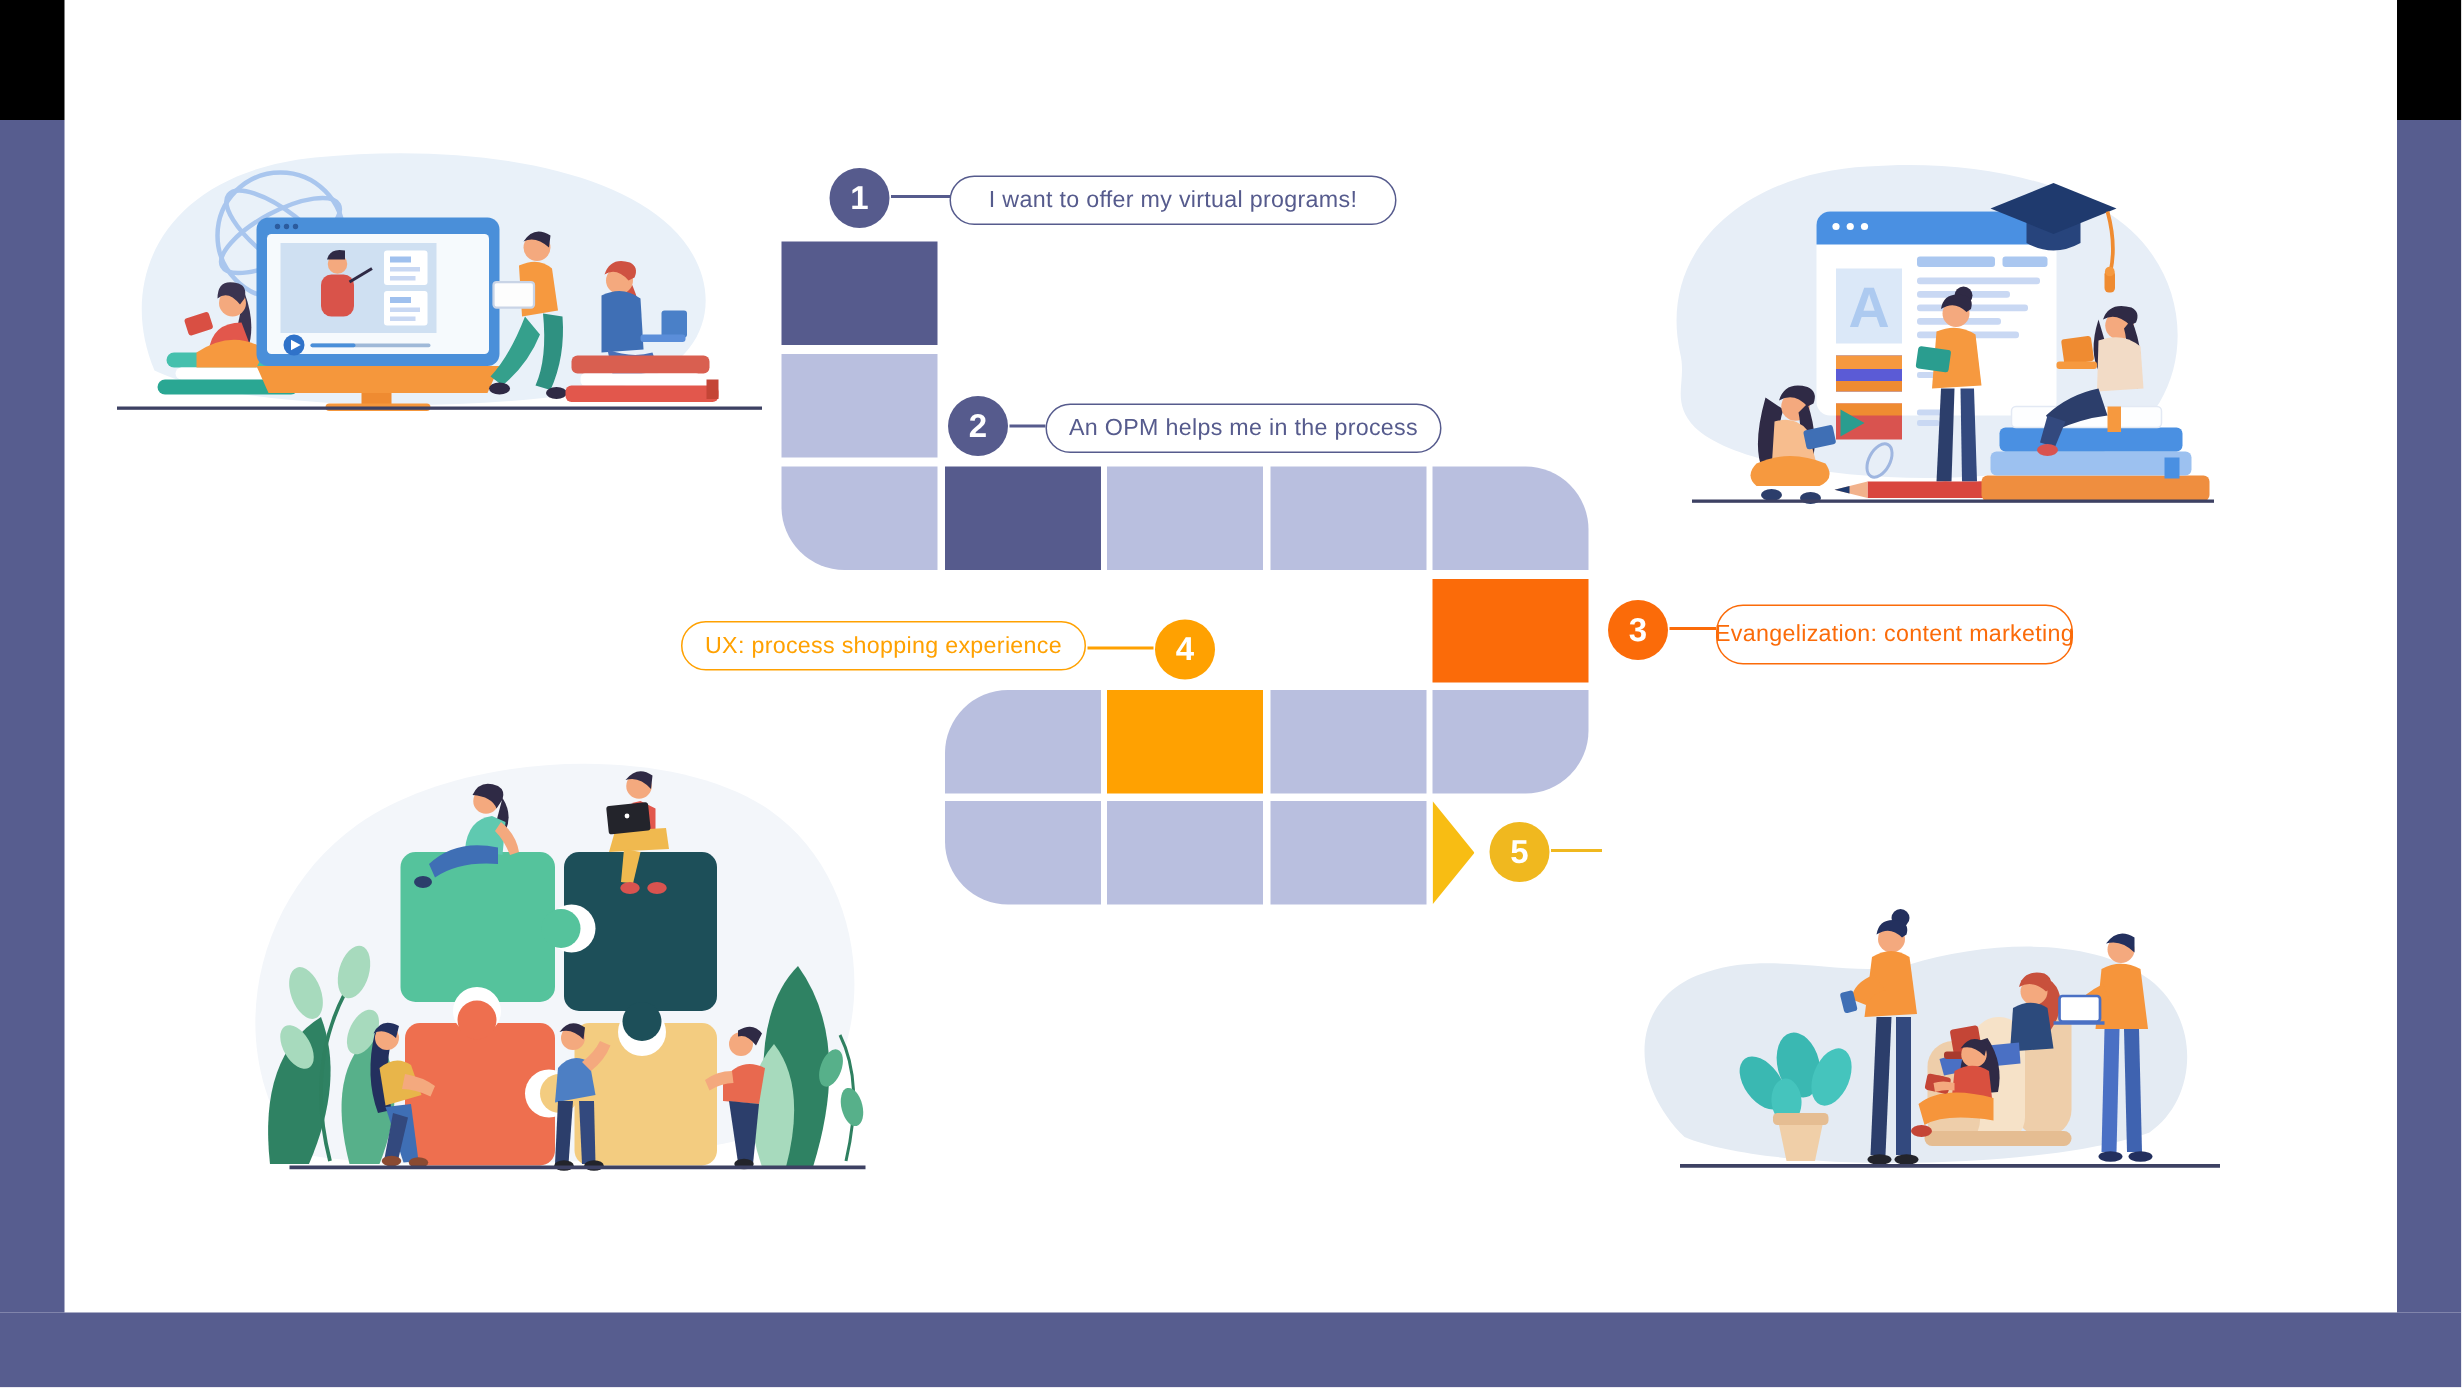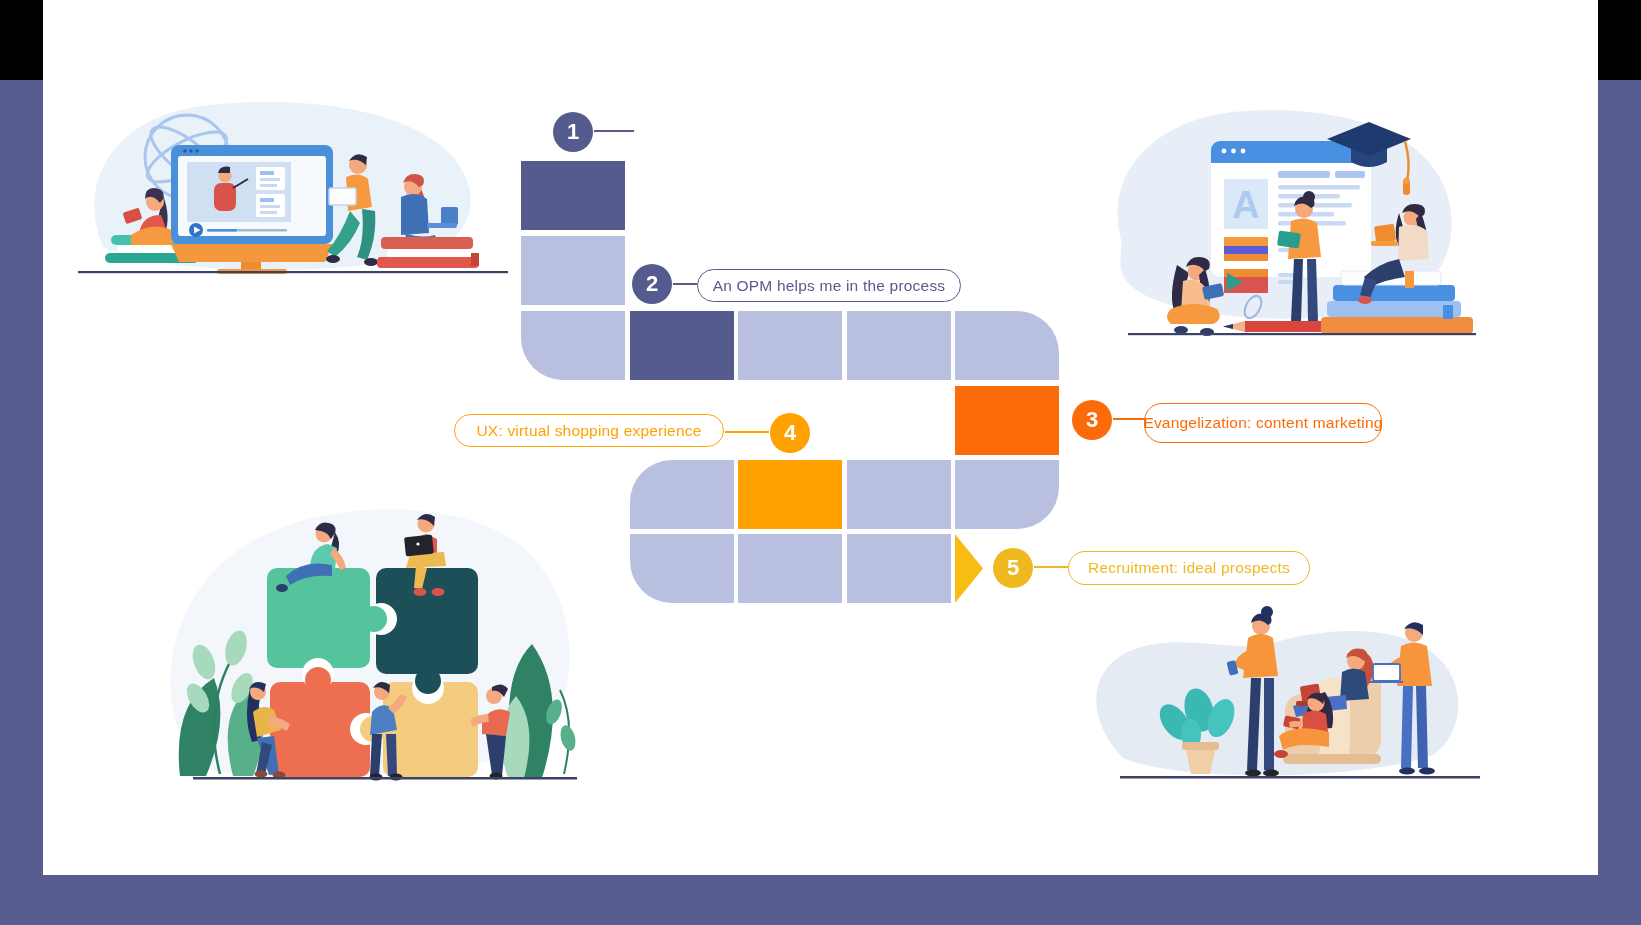--- a/index.html
+++ b/index.html
@@ -375,38 +375,38 @@
       <path d="M340,128 l10,0 l-2,82 l-10,0 Z" fill="#4a70c4"></path>
       <path d="M353,128 l10,0 l2,82 l-10,0 Z" fill="#3f63b0"></path>
       <ellipse cx="344" cy="213" rx="8" ry="3.5" fill="#23305e"></ellipse>
       <ellipse cx="364" cy="213" rx="8" ry="3.5" fill="#23305e"></ellipse>
     </g>
     <rect x="57" y="218" width="360" height="2.5" fill="#3d4163"></rect>
   </svg>
 
   <div class="step-circle" style="left: 553px; top: 112px; background: rgb(86, 91, 141);">1</div>
   <div class="connector" style="left: 594px; top: 130px; width: 40px; background: rgb(86, 91, 141);"></div>
+  <div class="step-pill" style="left: 633px; top: 117px; width: 298px; height: 33px; color: rgb(86, 91, 141); border-color: rgb(86, 91, 141);">
+    <span>I want to offer my virtual programs!</span>
+  </div>
 
   <div class="step-circle" style="left: 632px; top: 264px; background: rgb(86, 91, 141);">2</div>
   <div class="connector" style="left: 673px; top: 283px; width: 24px; background: rgb(86, 91, 141);"></div>
   <div class="step-pill" style="left: 697px; top: 269px; width: 264px; height: 33px; color: rgb(86, 91, 141); border-color: rgb(86, 91, 141);">
     <span>An OPM helps me in the process</span>
   </div>
 
   <div class="step-circle" style="left: 1072px; top: 400px; background: rgb(251, 107, 9);">3</div>
   <div class="connector" style="left: 1113px; top: 418px; width: 31px; background: rgb(251, 107, 9);"></div>
   <div class="step-pill" style="left: 1144px; top: 403px; width: 238px; height: 40px; color: rgb(251, 107, 9); border-color: rgb(251, 107, 9);">
     <span>Evangelization: content marketing</span>
   </div>
 
   <div class="step-pill" style="left: 454px; top: 414px; width: 270px; height: 33px; color: rgb(255, 161, 1); border-color: rgb(255, 161, 1);">
-    <span>UX: virtual shopping experience</span>
+    <span>UX: process shopping experience</span>
   </div>
   <div class="connector" style="left: 725px; top: 431px; width: 44px; background: rgb(255, 161, 1);"></div>
   <div class="step-circle" style="left: 770px; top: 413px; background: rgb(255, 161, 1);">4</div>
 
   <div class="step-circle" style="left: 993px; top: 548px; background: rgb(240, 184, 31);">5</div>
   <div class="connector" style="left: 1034px; top: 566px; width: 34px; background: rgb(240, 184, 31);"></div>
-  <div class="step-pill" style="left: 1068px; top: 551px; width: 242px; height: 34px; color: rgb(240, 184, 31); border-color: rgb(240, 184, 31);">
-    <span>Recruitment: ideal prospects</span>
-  </div>
 
 </div>
 
 </body></html>

